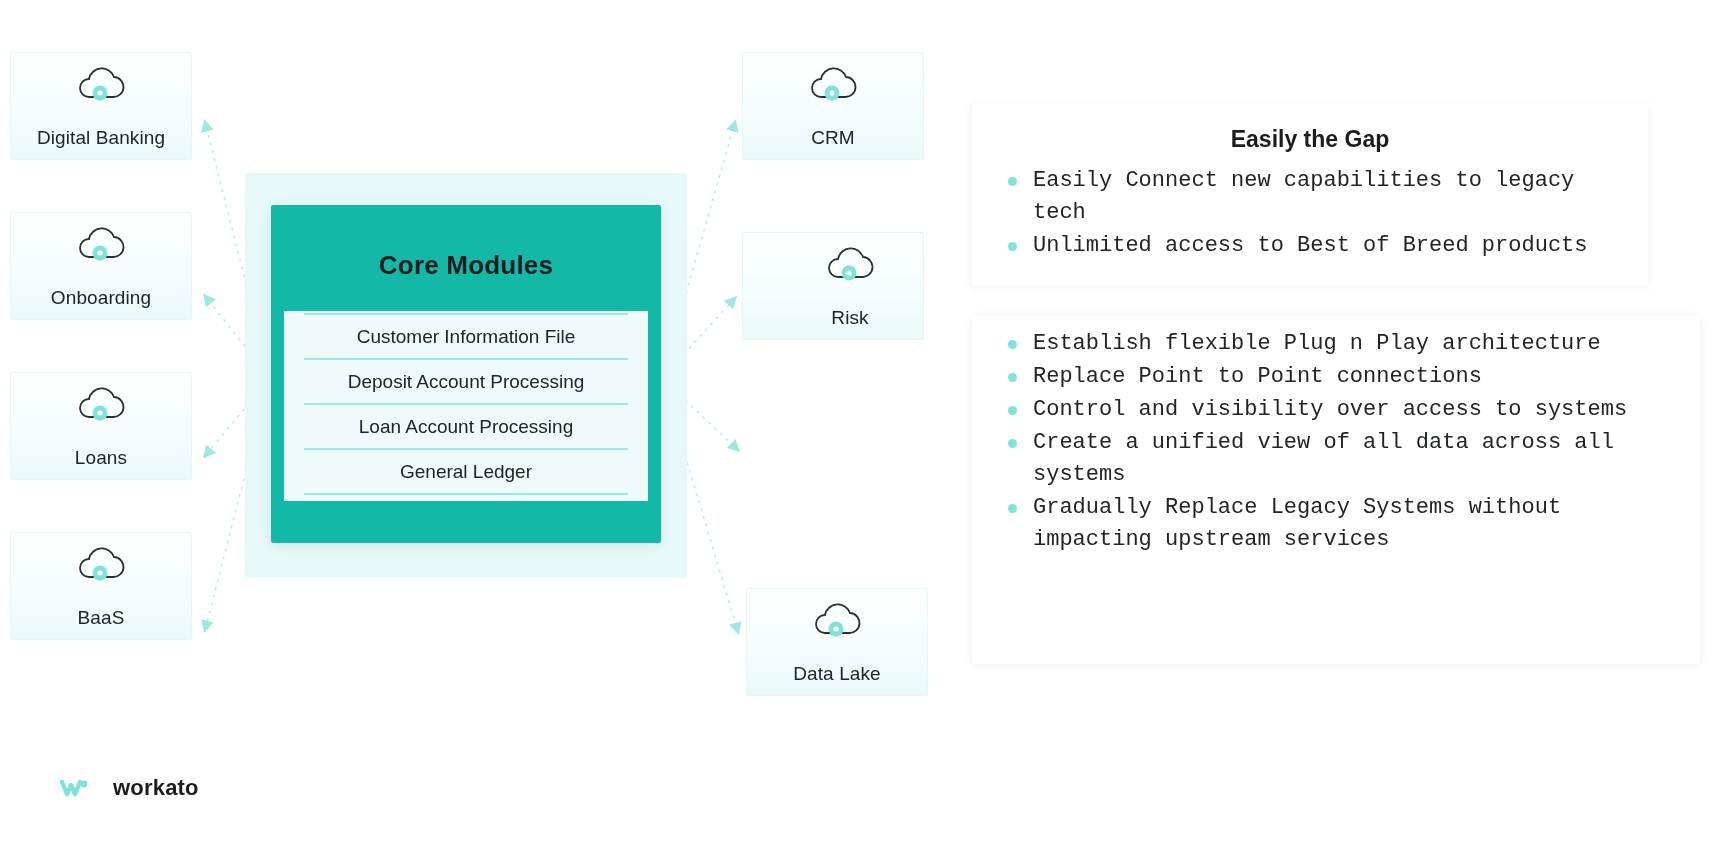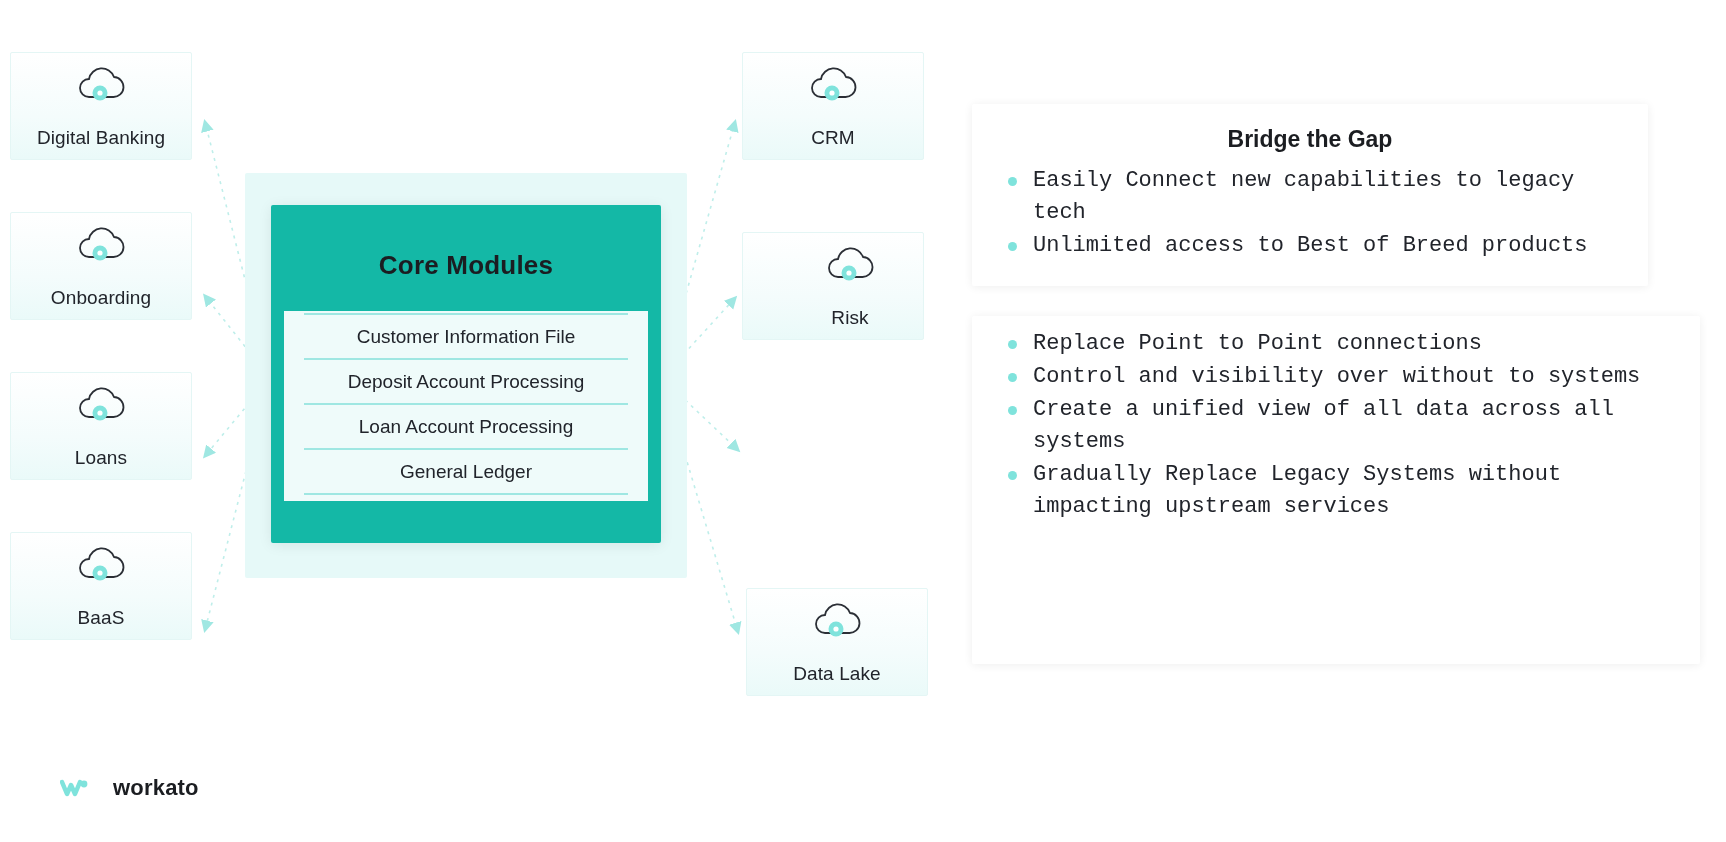--- a/index.html
+++ b/index.html
@@ -286,42 +286,46 @@
     <div class="core-title">Core Modules</div>
     <div class="core-list">
       <div class="core-item">Customer Information File</div>
       <div class="core-item">Deposit Account Processing</div>
       <div class="core-item">Loan Account Processing</div>
       <div class="core-item">General Ledger</div>
     </div>
   </div>
 
   <div class="panel panel-1">
-    <div class="panel-title">Bridge the Gap</div>
+    <div class="panel-title">Easily the Gap</div>
     <ul class="bullets">
       <li>
         <span class="dot"></span>
         <span>Easily Connect new capabilities to legacy tech</span>
       </li>
       <li>
         <span class="dot"></span>
         <span>Unlimited access to Best of Breed products</span>
       </li>
     </ul>
   </div>
 
   <div class="panel panel-2">
     <ul class="bullets">
       <li>
         <span class="dot"></span>
+        <span>Establish flexible Plug n Play architecture</span>
+      </li>
+      <li>
+        <span class="dot"></span>
         <span>Replace Point to Point connections</span>
       </li>
       <li>
         <span class="dot"></span>
-        <span>Control and visibility over without to systems</span>
+        <span>Control and visibility over access to systems</span>
       </li>
       <li>
         <span class="dot"></span>
         <span>Create a unified view of all data across all systems</span>
       </li>
       <li>
         <span class="dot"></span>
         <span>Gradually Replace Legacy Systems without impacting upstream services</span>
       </li>
     </ul>

